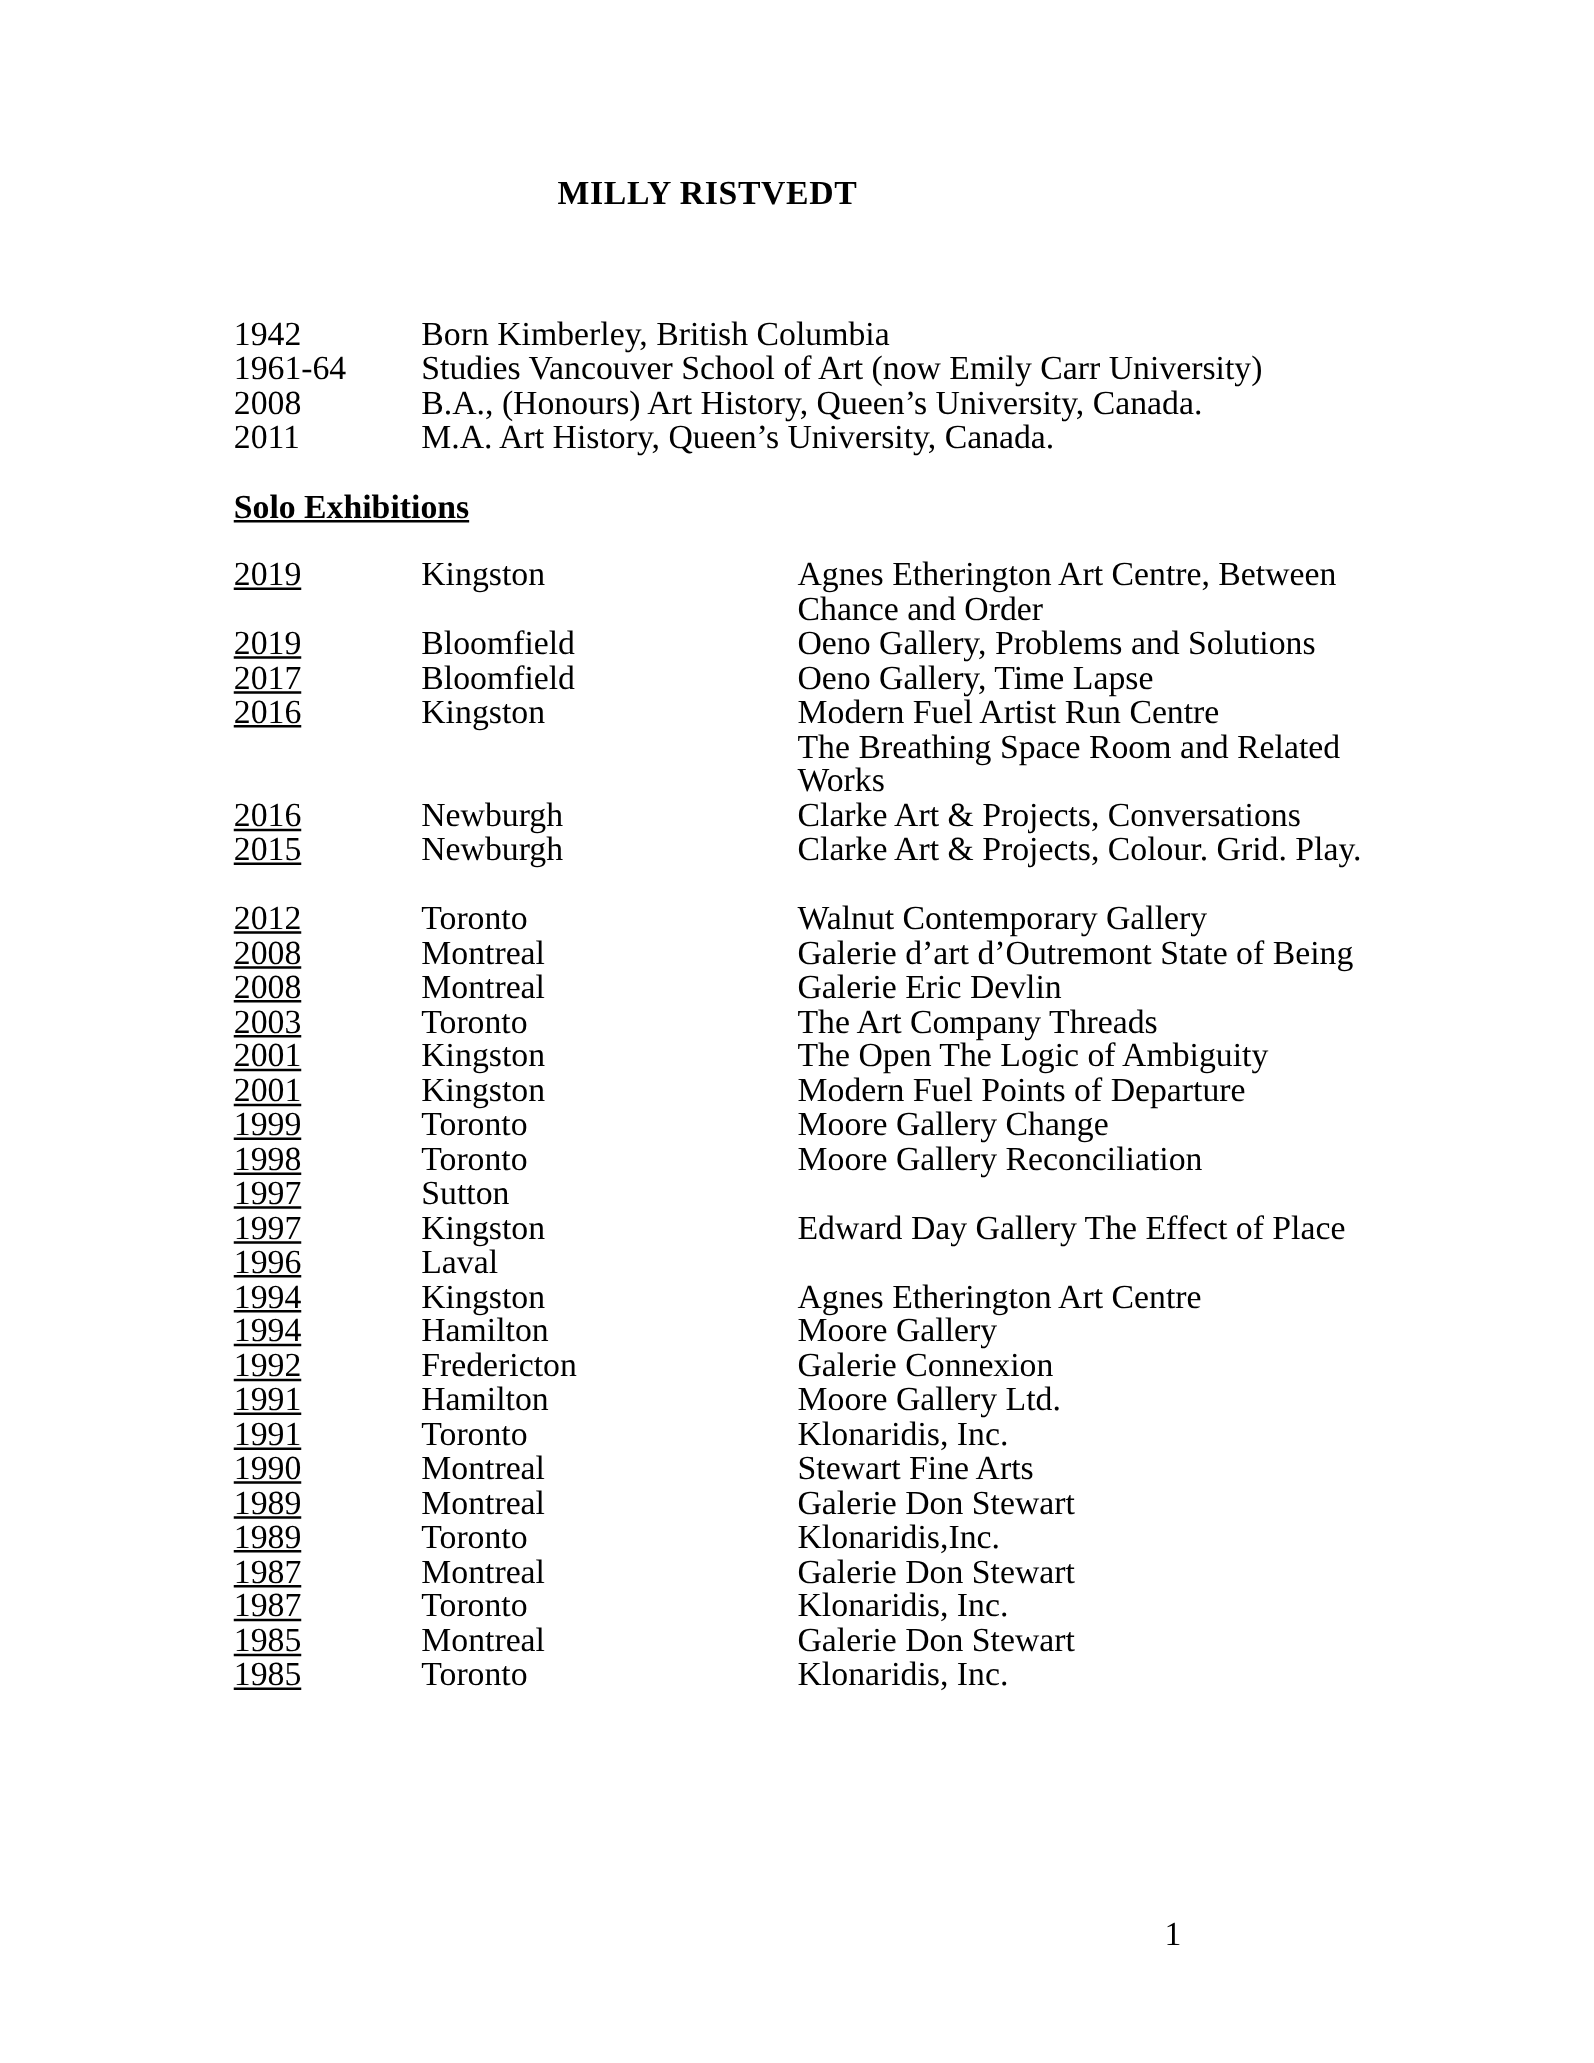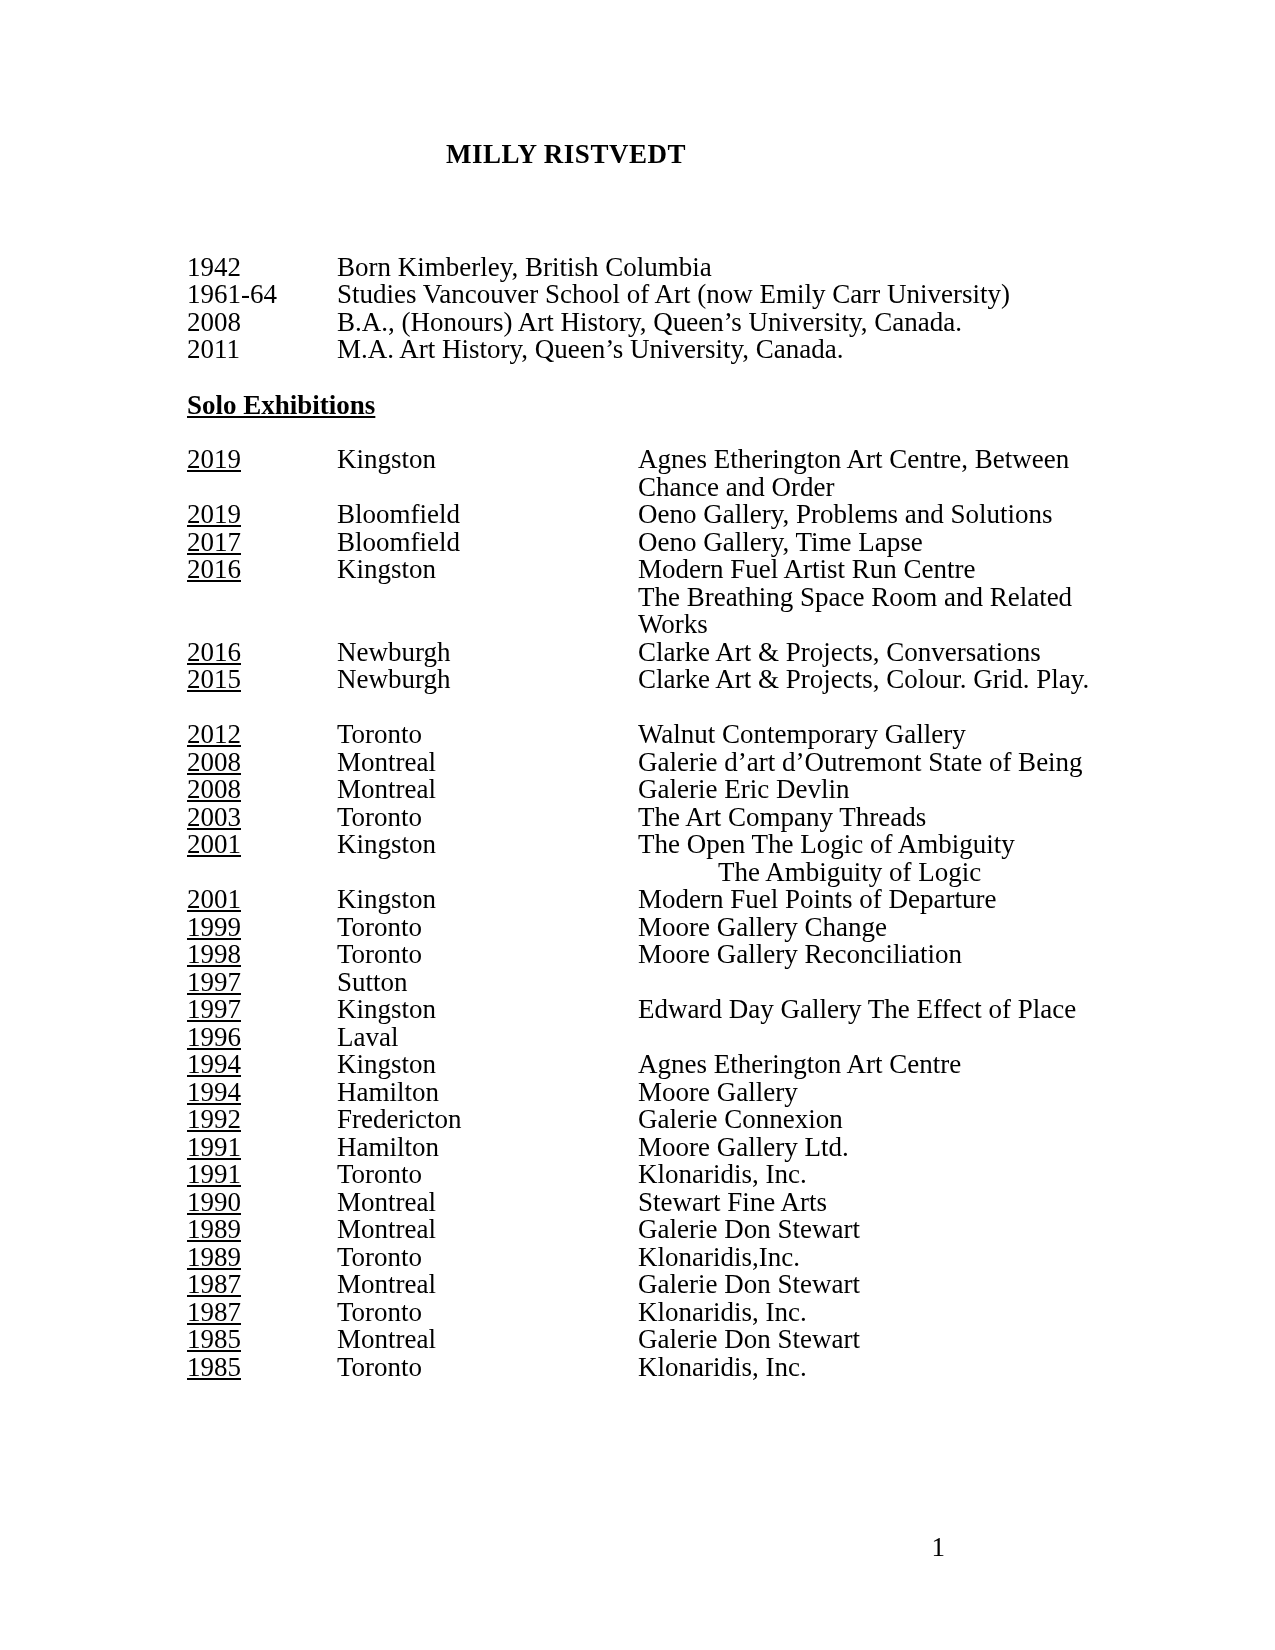--- a/index.html
+++ b/index.html
@@ -184,21 +184,20 @@
           <span class="ex-city">Toronto</span>
           <div class="ex-gallery">
             <div class="ex-line"><span>The Art Company </span><span class="italic">Threads</span></div>
           </div>
         </div>
         <div class="ex-row">
           <span class="ex-year">2001</span>
           <span class="ex-city">Kingston</span>
           <div class="ex-gallery">
             <div class="ex-line"><span>The Open </span><span class="italic">The Logic of Ambiguity</span></div>
-            <div class="ex-line indent"><span class="italic">The Ambiguity of Logic</span></div>
           </div>
         </div>
         <div class="ex-row">
           <span class="ex-year">2001</span>
           <span class="ex-city">Kingston</span>
           <div class="ex-gallery">
             <div class="ex-line"><span>Modern Fuel </span><span class="italic">Points of Departure</span></div>
           </div>
         </div>
         <div class="ex-row">

